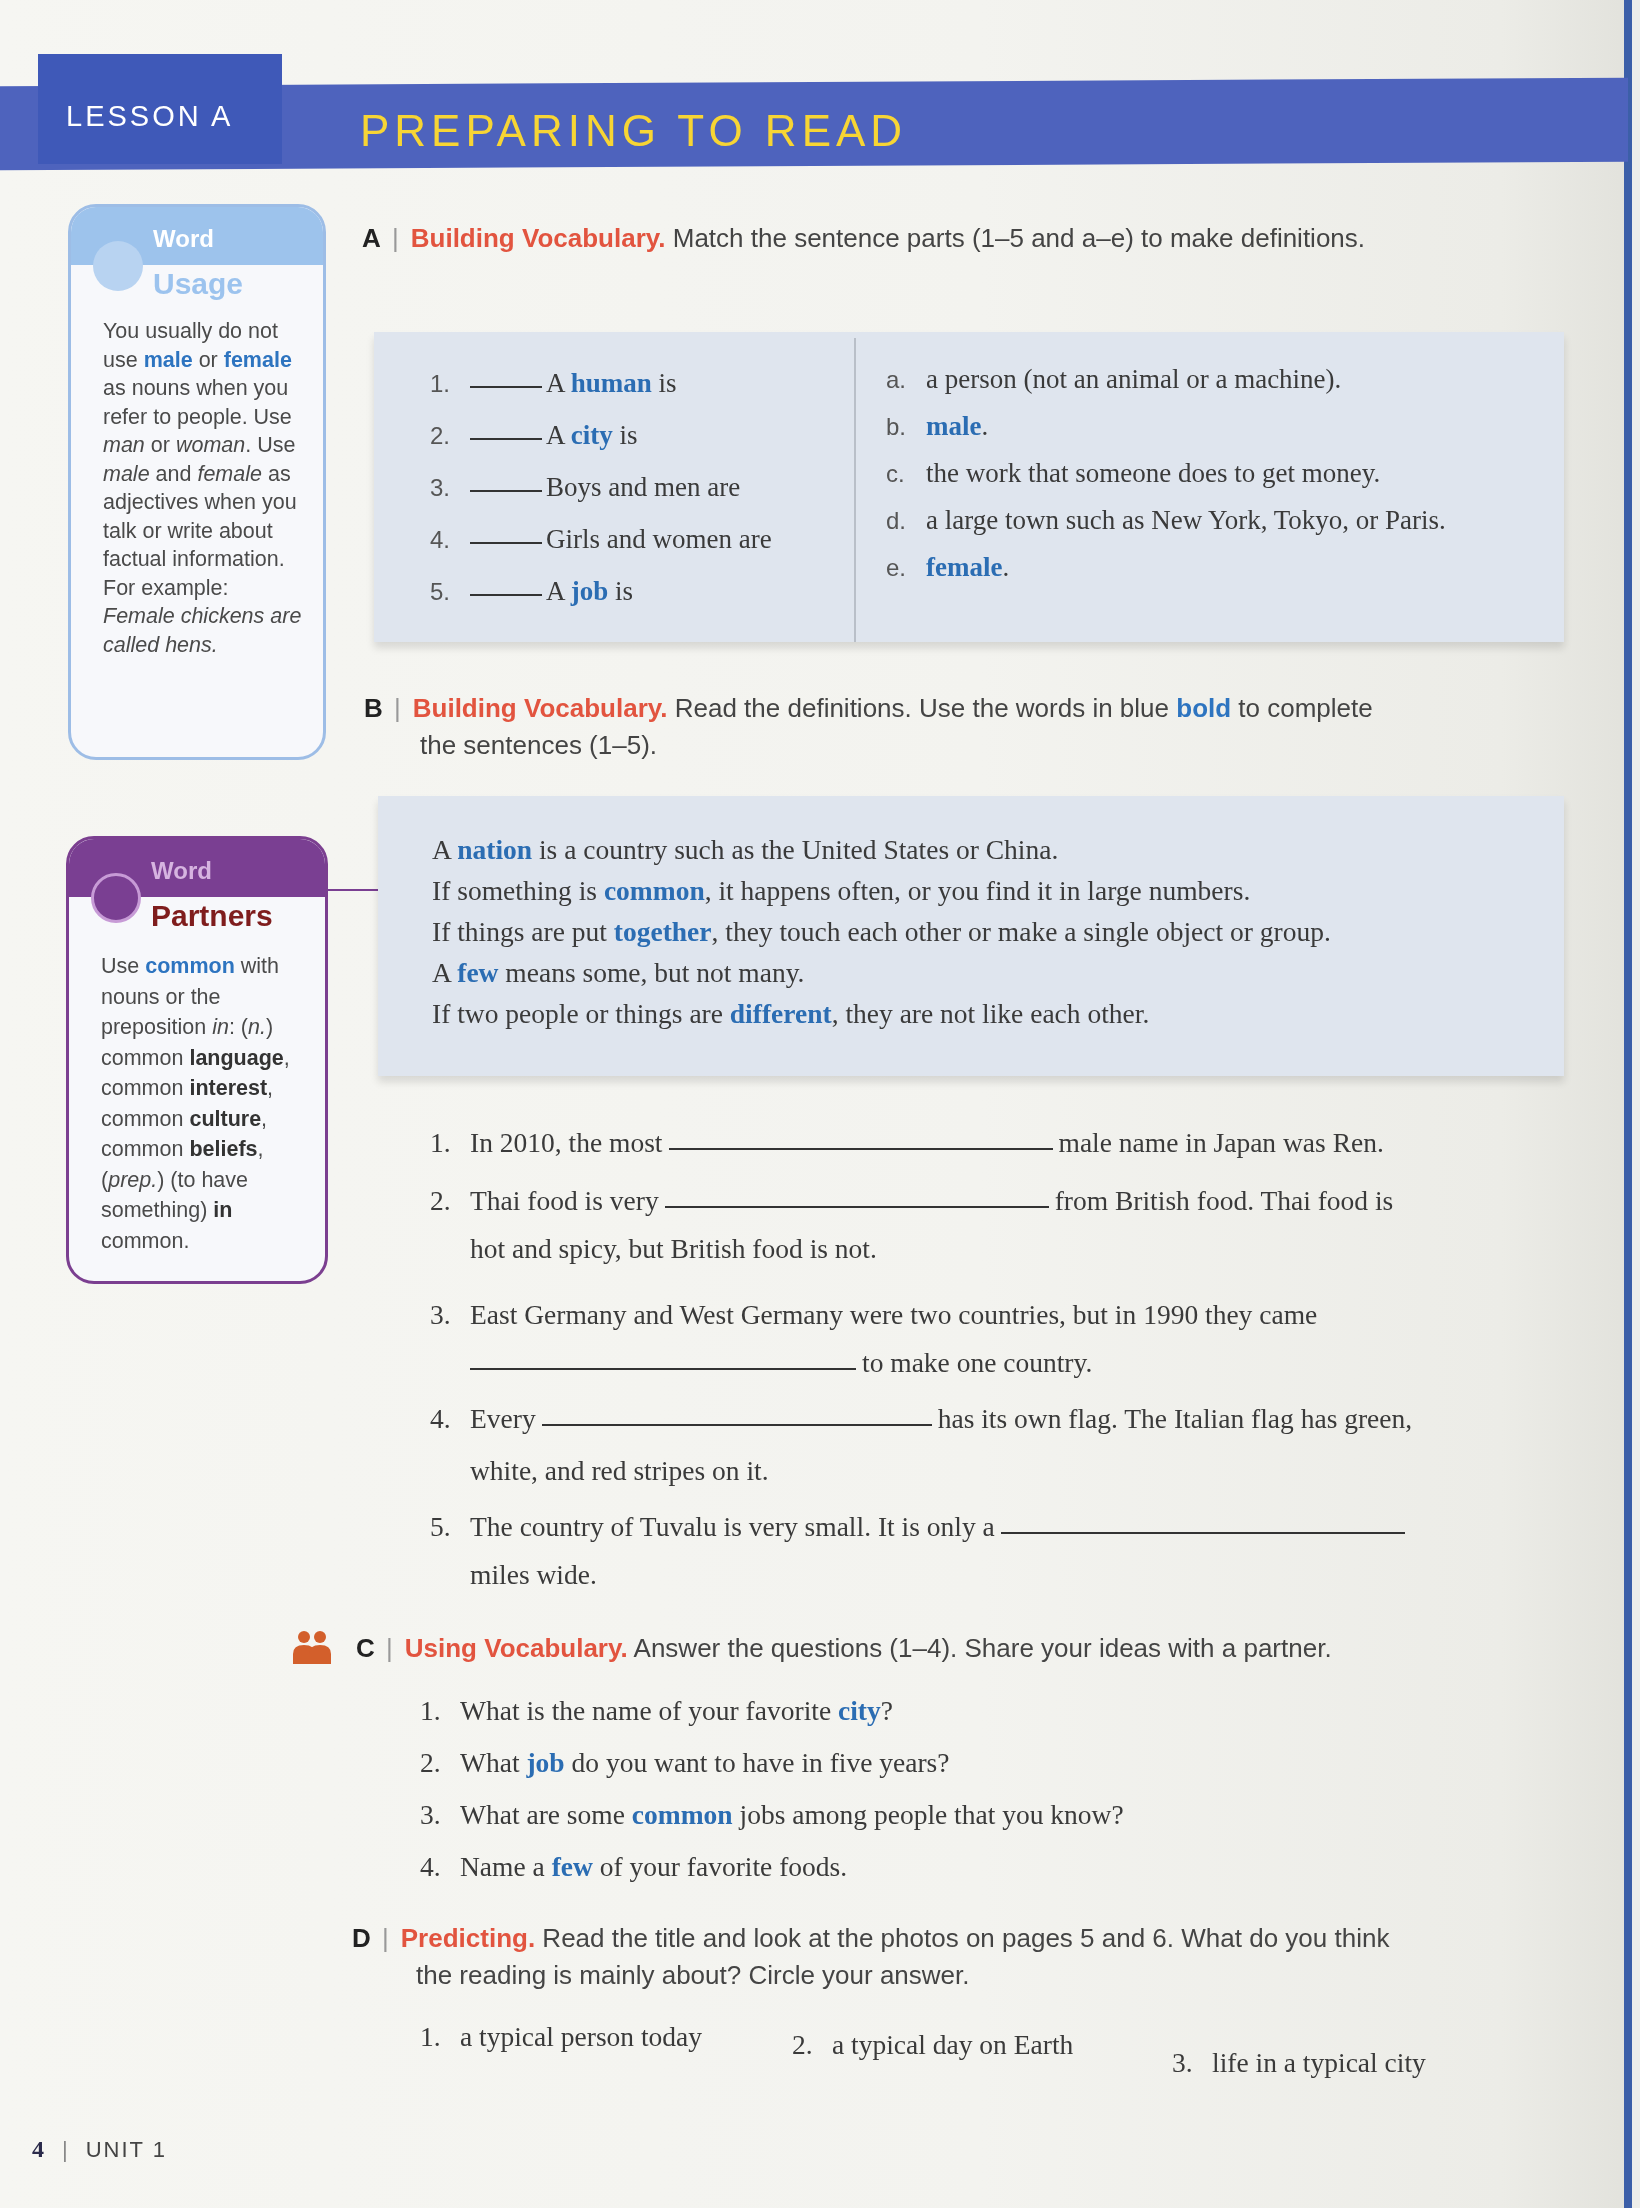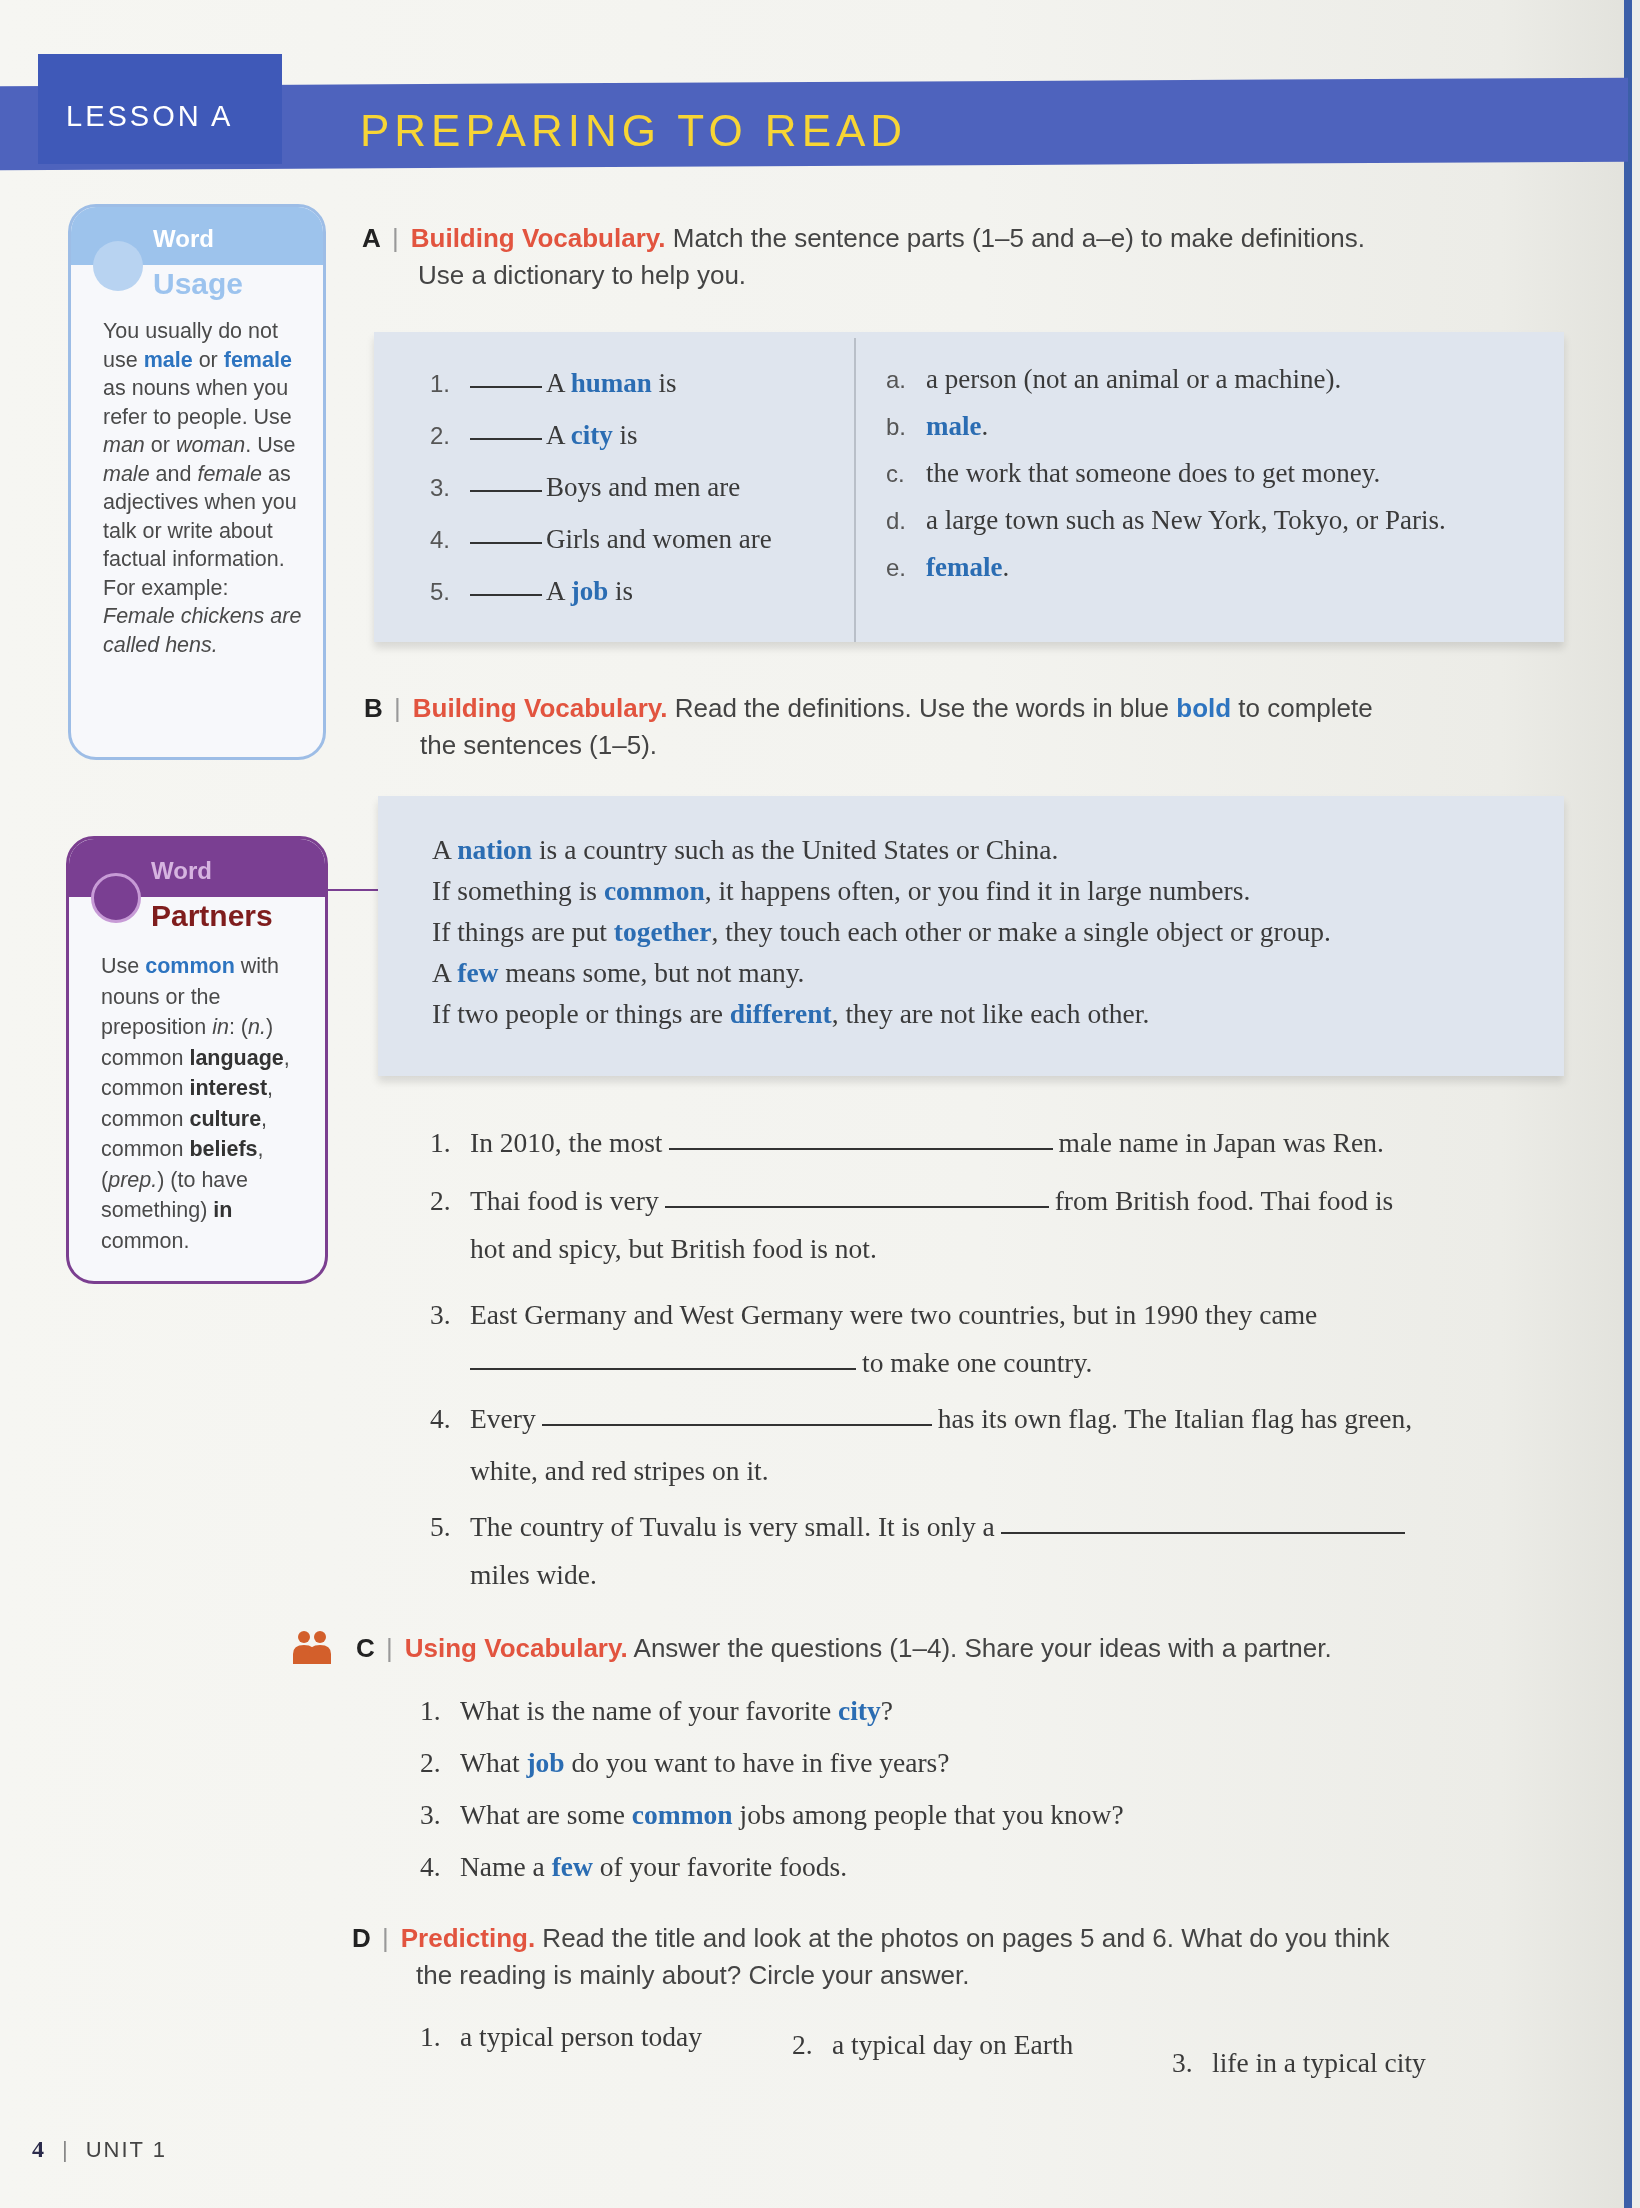--- a/index.html
+++ b/index.html
@@ -94,21 +94,20 @@
     <div class="disc"></div>
     <div class="w1">Word</div>
     <div class="w2">Partners</div>
     <div class="txt" id="partners-body"><span>Use </span><span class="kw">common</span><span> with nouns or the preposition </span><span style="font-style: italic;">in</span><span>: (</span><span style="font-style: italic;">n.</span><span>) common </span><span class="bk">language</span><span>, common </span><span class="bk">interest</span><span>, common </span><span class="bk">culture</span><span>, common </span><span class="bk">beliefs</span><span>, (</span><span style="font-style: italic;">prep.</span><span>) (to have something) </span><span class="bk">in</span><span> common.</span></div>
   </div>
   <div class="connector"></div>
 
   <div class="instr" style="left:362px; top:220px; width:1200px;">
     <span class="letter">A</span><span class="bar">|</span><span class="head">Building Vocabulary.</span>
     <span>Match the sentence parts (1–5 and a–e) to make definitions.</span>
-    <span class="indent">Use a dictionary to help you.</span>
   </div>
 
   <div class="panel panelA serif">
     <div class="divider"></div>
     <div id="a-left">
         <div class="rowL" style="top: 36px;"><span class="num">1.</span><span class="blank"></span><span>A </span><span class="skw">human</span><span> is</span></div>
         <div class="rowL" style="top: 88px;"><span class="num">2.</span><span class="blank"></span><span>A </span><span class="skw">city</span><span> is</span></div>
         <div class="rowL" style="top: 140px;"><span class="num">3.</span><span class="blank"></span><span>Boys and men are</span></div>
         <div class="rowL" style="top: 192px;"><span class="num">4.</span><span class="blank"></span><span>Girls and women are</span></div>
         <div class="rowL" style="top: 244px;"><span class="num">5.</span><span class="blank"></span><span>A </span><span class="skw">job</span><span> is</span></div>

